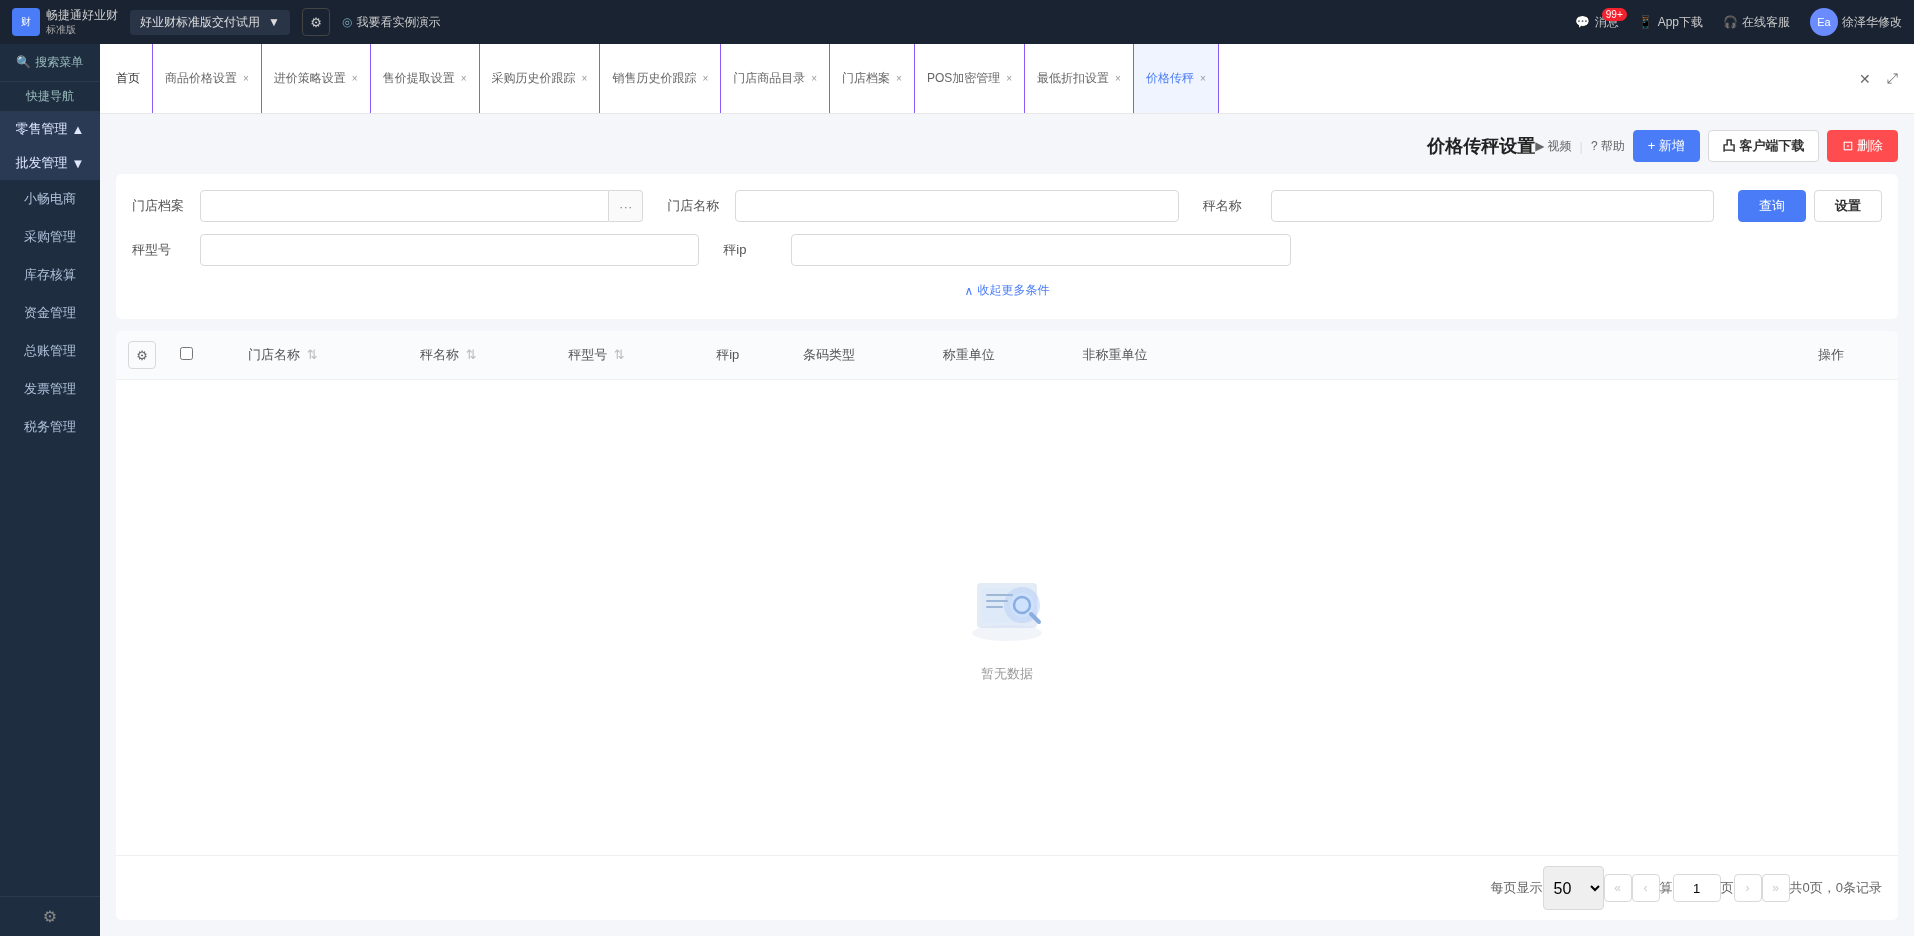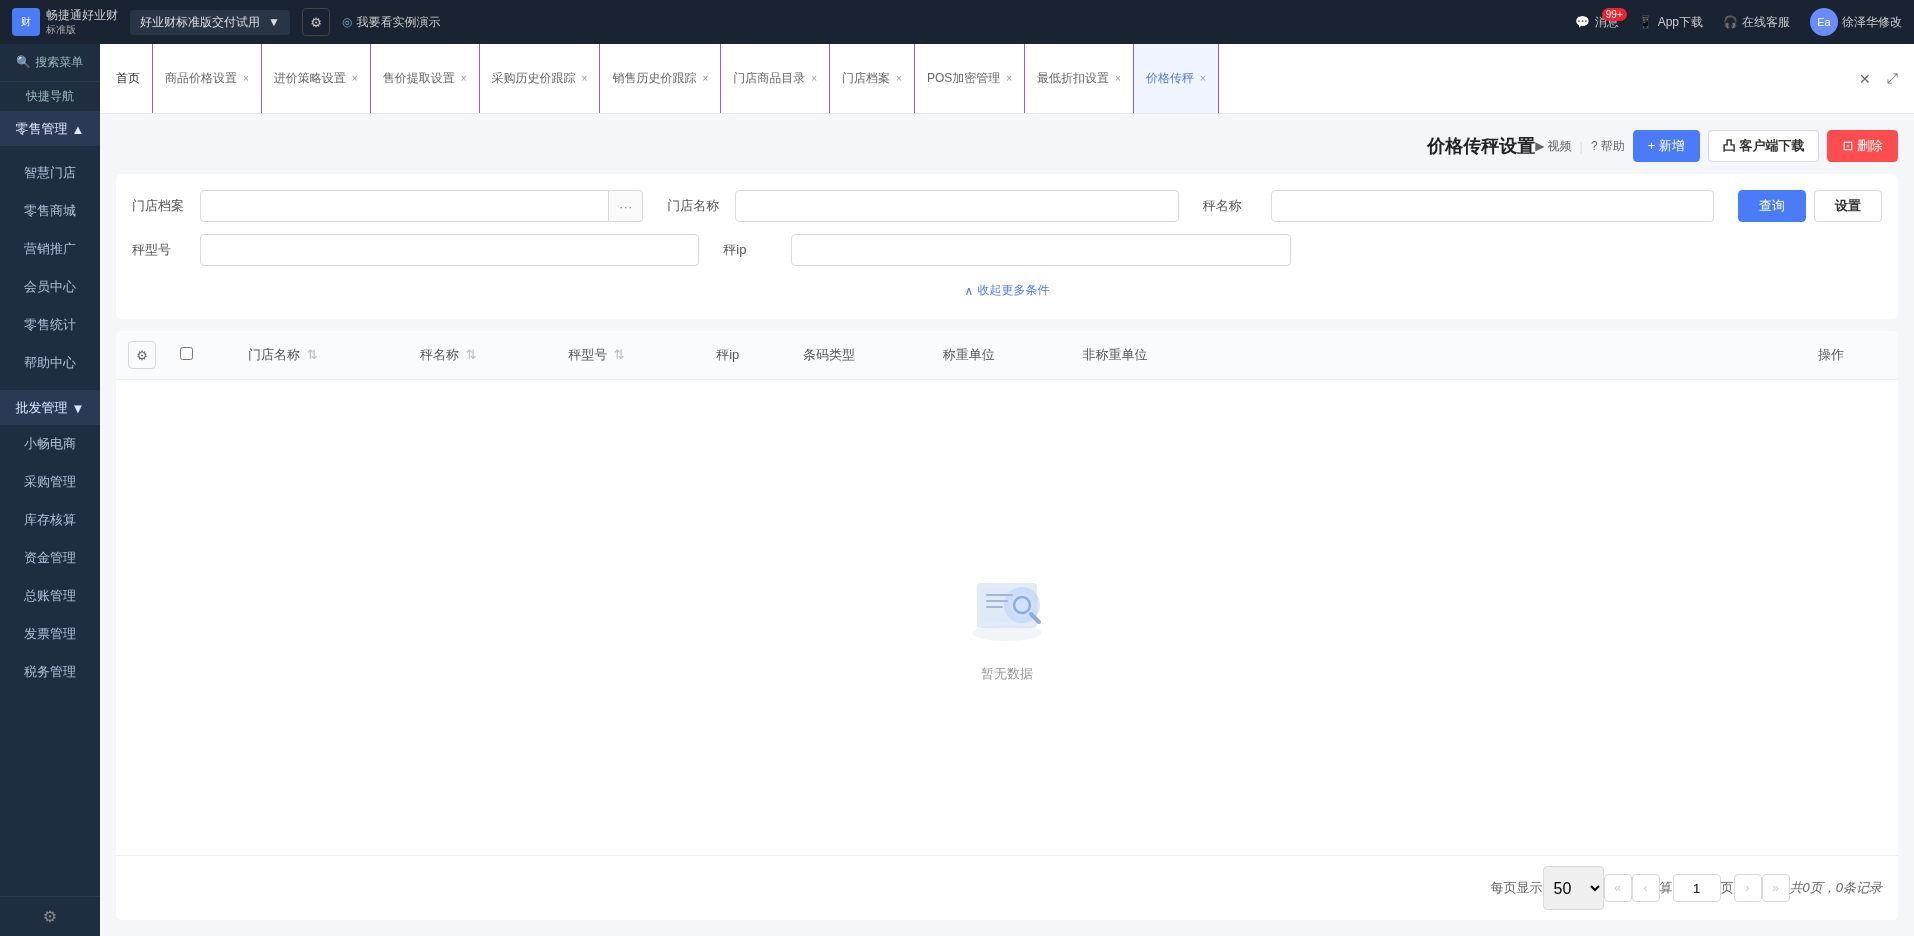--- a/index.html
+++ b/index.html
@@ -88,21 +88,21 @@
     .empty-img svg { width: 100%; height: 100%; }
     .empty-text { color: #999; font-size: 13px; }
 
     
     .pagination-bar { display: flex; align-items: center; justify-content: flex-end; padding: 10px 16px; border-top: 1px solid #f0f0f0; background: #fff; }
     .pagination-info { font-size: 13px; color: #666; }
     .page-size-select { height: 44px; border: 1px solid #d9d9d9; border-radius: 4px; padding: 0 6px; font-size: 16px; cursor: pointer; }
     .page-btn { width: 28px; height: 28px; border: 1px solid #d9d9d9; border-radius: 4px; display: flex; align-items: center; justify-content: center; cursor: pointer; color: #666; background: #fff; font-size: 12px; }
     .page-btn.disabled { color: #ccc; cursor: not-allowed; }
     .page-input { width: 48px; height: 28px; border: 1px solid #d9d9d9; border-radius: 4px; text-align: center; font-size: 13px; }
-    .page-total { font-size: 13px; color: #666; font-style: italic; }
+    .page-total { font-size: 13px; color: #666; }
   </style>
 </head>
 <body>
 
 <div class="app-container">
 
   <div class="top-bar">
     <div class="logo-area">
       <div class="logo-icon">财</div>
       <div class="logo-text">
@@ -147,28 +147,20 @@
       <div class="sidebar-search">
         <span>🔍</span>
         <span>搜索菜单</span>
       </div>
       <div class="sidebar-nav">
         <span>快捷导航</span>
       </div>
       <div class="sidebar-group-header">
         <span>零售管理</span>
         <span>▲</span>
-      </div>
-      <div class="sidebar-section">
-        <div class="sidebar-item"><span>智慧门店</span></div>
-        <div class="sidebar-item"><span>零售商城</span></div>
-        <div class="sidebar-item"><span>营销推广</span></div>
-        <div class="sidebar-item"><span>会员中心</span></div>
-        <div class="sidebar-item"><span>零售统计</span></div>
-        <div class="sidebar-item"><span>帮助中心</span></div>
       </div>
       <div class="sidebar-group-header">
         <span>批发管理</span>
         <span>▼</span>
       </div>
       <div class="sidebar-item"><span>小畅电商</span></div>
       <div class="sidebar-item"><span>采购管理</span></div>
       <div class="sidebar-item"><span>库存核算</span></div>
       <div class="sidebar-item"><span>资金管理</span></div>
       <div class="sidebar-item"><span>总账管理</span></div>

